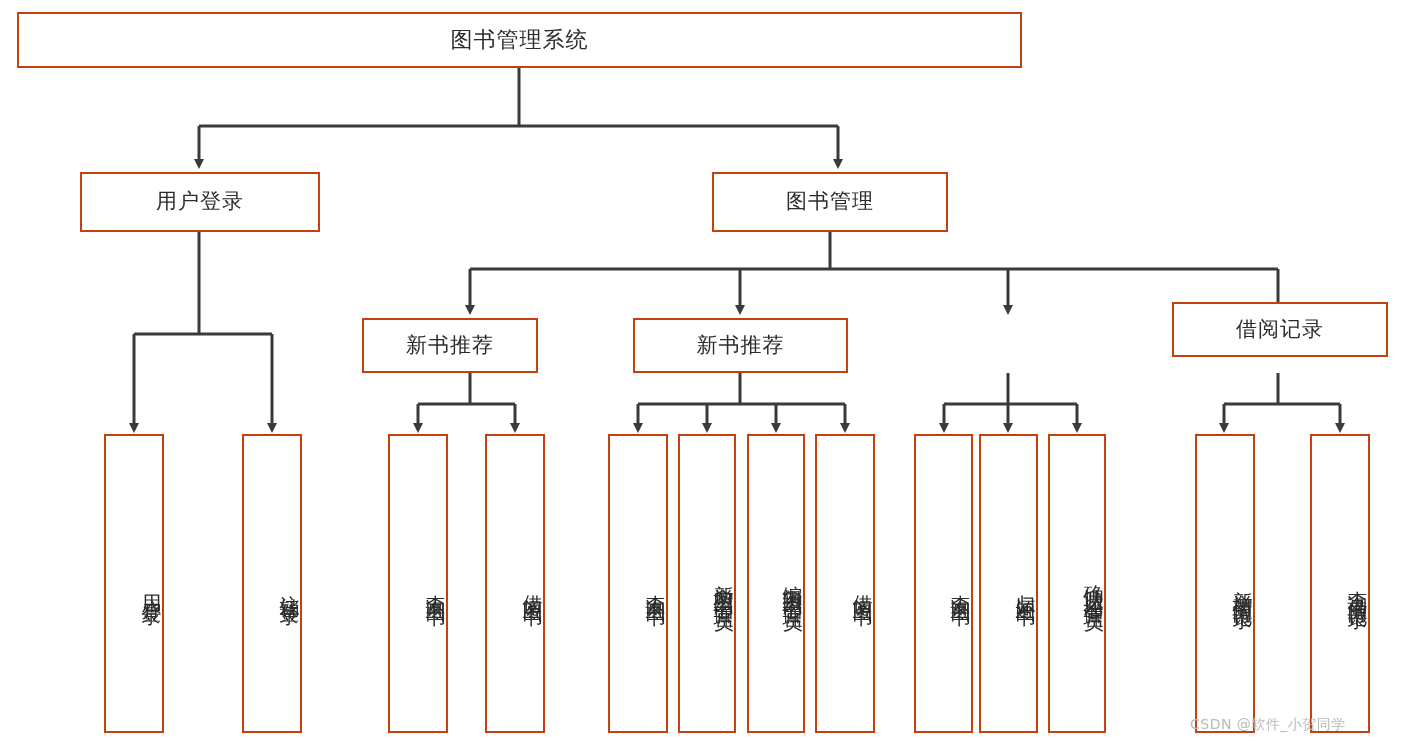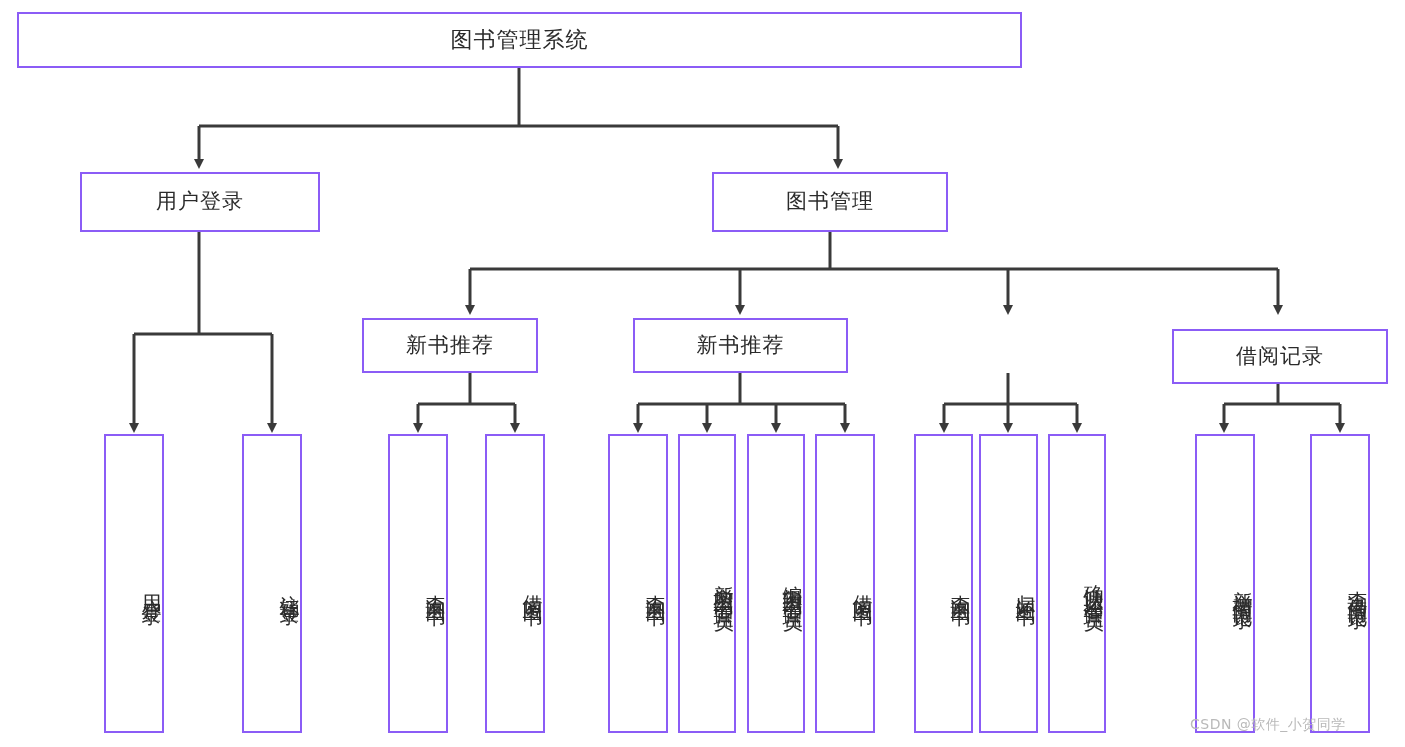--- a/index.html
+++ b/index.html
@@ -22,21 +22,21 @@
     left: 0;
     top: 0;
     width: 1405px;
     height: 747px;
     pointer-events: none;
   }
   .node {
     position: absolute;
     box-sizing: border-box;
     background: #ffffff;
-    border: 2px solid #8b5cf6;
+    border: 2px solid #c2410c;
     display: flex;
     align-items: center;
     justify-content: center;
     color: #2b2b2b;
   }
   .node.horizontal {
     font-size: 21px;
     letter-spacing: 1px;
     line-height: 1.1;
   }
@@ -122,21 +122,21 @@
     </g>
   </svg>
 
   <div class="node horizontal root" style="left:17px; top:12px; width:1005px; height:56px;">图书管理系统</div>
 
   <div class="node horizontal" style="left:80px; top:172px; width:240px; height:60px;">用户登录</div>
   <div class="node horizontal" style="left:712px; top:172px; width:236px; height:60px;">图书管理</div>
 
   <div class="node horizontal" style="left:362px; top:318px; width:176px; height:55px;">新书推荐</div>
   <div class="node horizontal" style="left:633px; top:318px; width:215px; height:55px;">新书推荐</div>
-  <div class="node horizontal" style="left:1172px; top:329px; width:216px; height:55px;">借阅记录</div>
+  <div class="node horizontal" style="left:1172px; top:302px; width:216px; height:55px;">借阅记录</div>
 
   <div class="node vertical" style="left:104px; top:434px; width:60px; height:299px;">
     <span class="vtext">用户登录</span>
   </div>
   <div class="node vertical" style="left:242px; top:434px; width:60px; height:299px;">
     <span class="vtext">注销登录</span>
   </div>
 
   <div class="node vertical" style="left:388px; top:434px; width:60px; height:299px;">
     <span class="vtext">查询图书</span>

